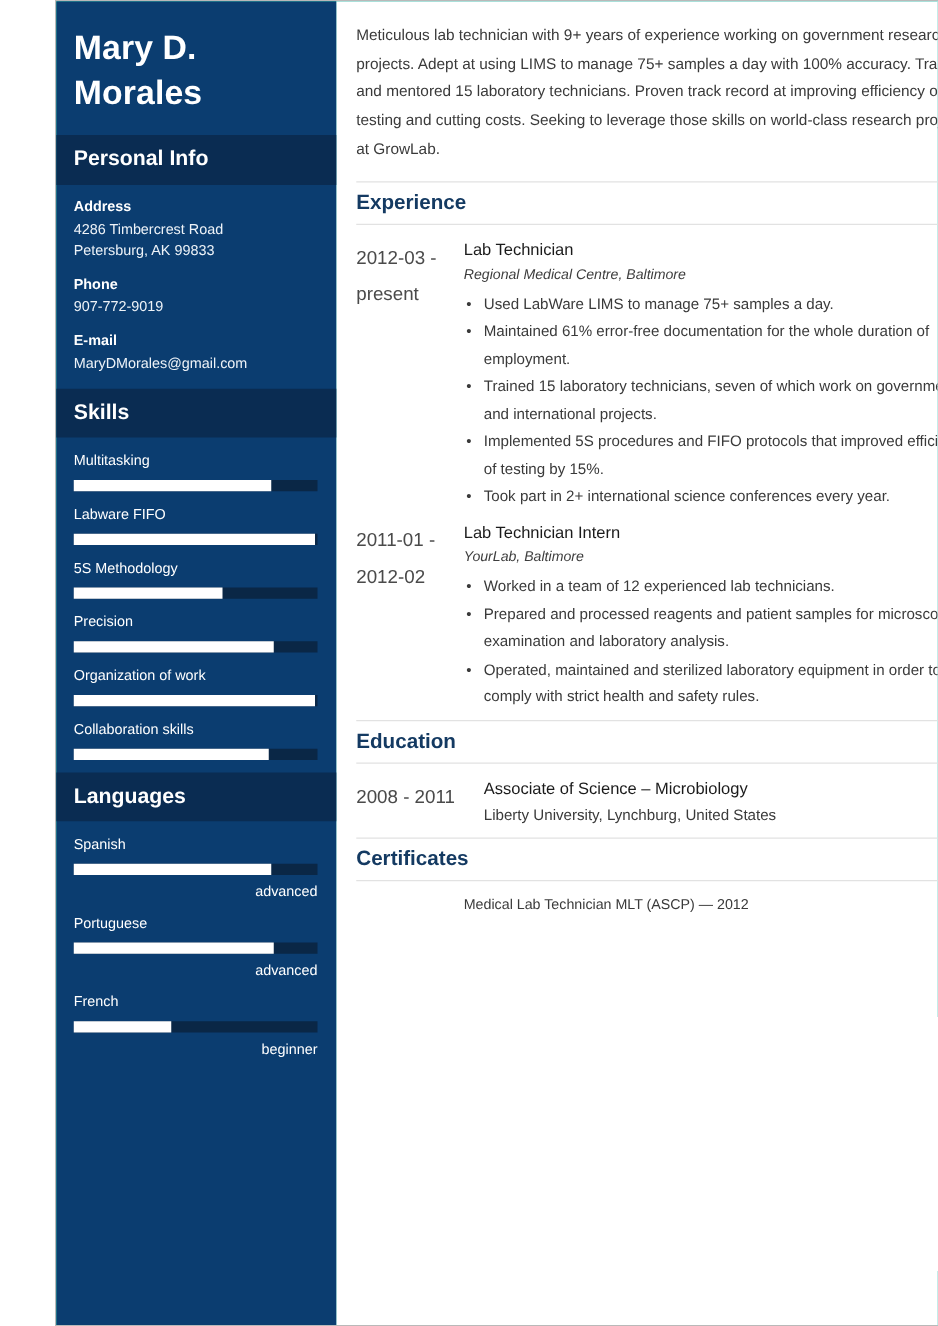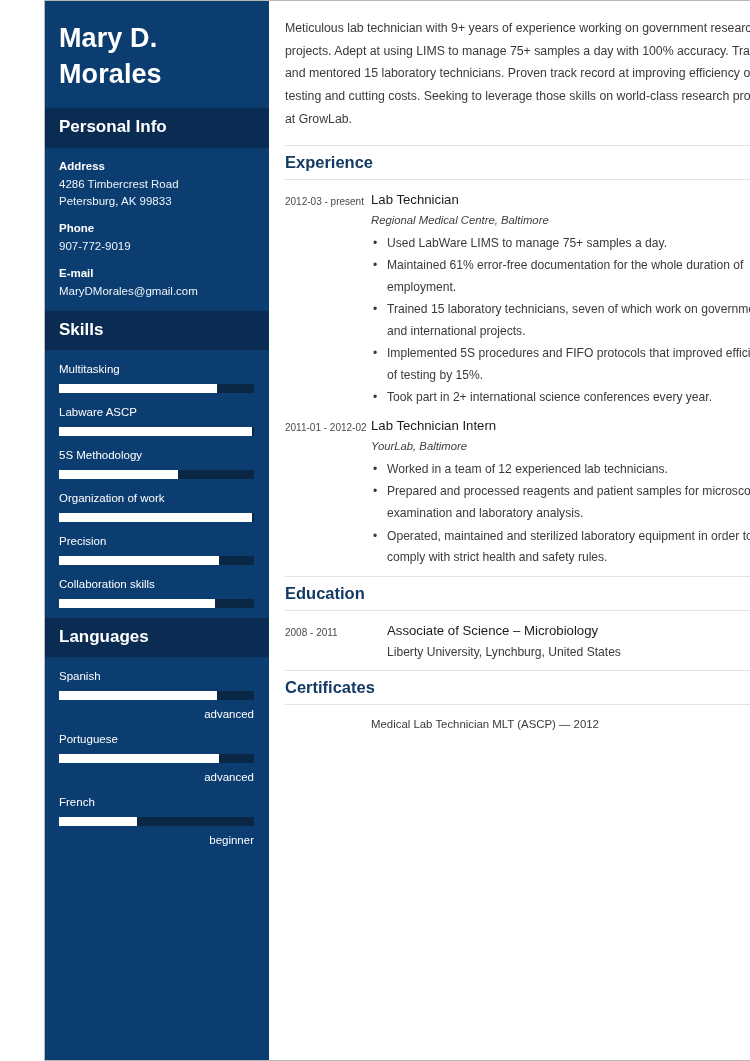--- a/index.html
+++ b/index.html
@@ -129,21 +129,21 @@
     padding: 7px 0 7px 0;
     margin: 0 0 10px 0;
   }
 
   .entry {
     display: flex;
     margin-bottom: 6px;
   }
   .entry-dates {
     flex: 0 0 86px;
-    font-size: 10px;
+    font-size: 15px;
     color: #4a4a4a;
     line-height: 1.95;
     padding-top: 2px;
   }
   .entry-body { flex: 1 1 auto; min-width: 0; }
 
   .entry-title {
     font-size: 13.2px;
     font-weight: normal;
     color: #1b1b1b;
@@ -233,41 +233,41 @@
     </div>
 
     <div class="side-body">
       <div class="meter-row">
         <div class="meter-label">Multitasking</div>
         <div class="meter-track">
           <div class="meter-fill" style="width: 81%;"></div>
         </div>
       </div>
       <div class="meter-row">
-        <div class="meter-label">Labware ASCP</div>
+        <div class="meter-label">Labware FIFO</div>
         <div class="meter-track">
           <div class="meter-fill" style="width: 99%;"></div>
         </div>
       </div>
       <div class="meter-row">
         <div class="meter-label">5S Methodology</div>
         <div class="meter-track">
           <div class="meter-fill" style="width: 61%;"></div>
         </div>
       </div>
       <div class="meter-row">
+        <div class="meter-label">Precision</div>
+        <div class="meter-track">
+          <div class="meter-fill" style="width: 82%;"></div>
+        </div>
+      </div>
+      <div class="meter-row">
         <div class="meter-label">Organization of work</div>
         <div class="meter-track">
           <div class="meter-fill" style="width: 99%;"></div>
-        </div>
-      </div>
-      <div class="meter-row">
-        <div class="meter-label">Precision</div>
-        <div class="meter-track">
-          <div class="meter-fill" style="width: 82%;"></div>
         </div>
       </div>
       <div class="meter-row">
         <div class="meter-label">Collaboration skills</div>
         <div class="meter-track">
           <div class="meter-fill" style="width: 80%;"></div>
         </div>
       </div>
     </div>
 

